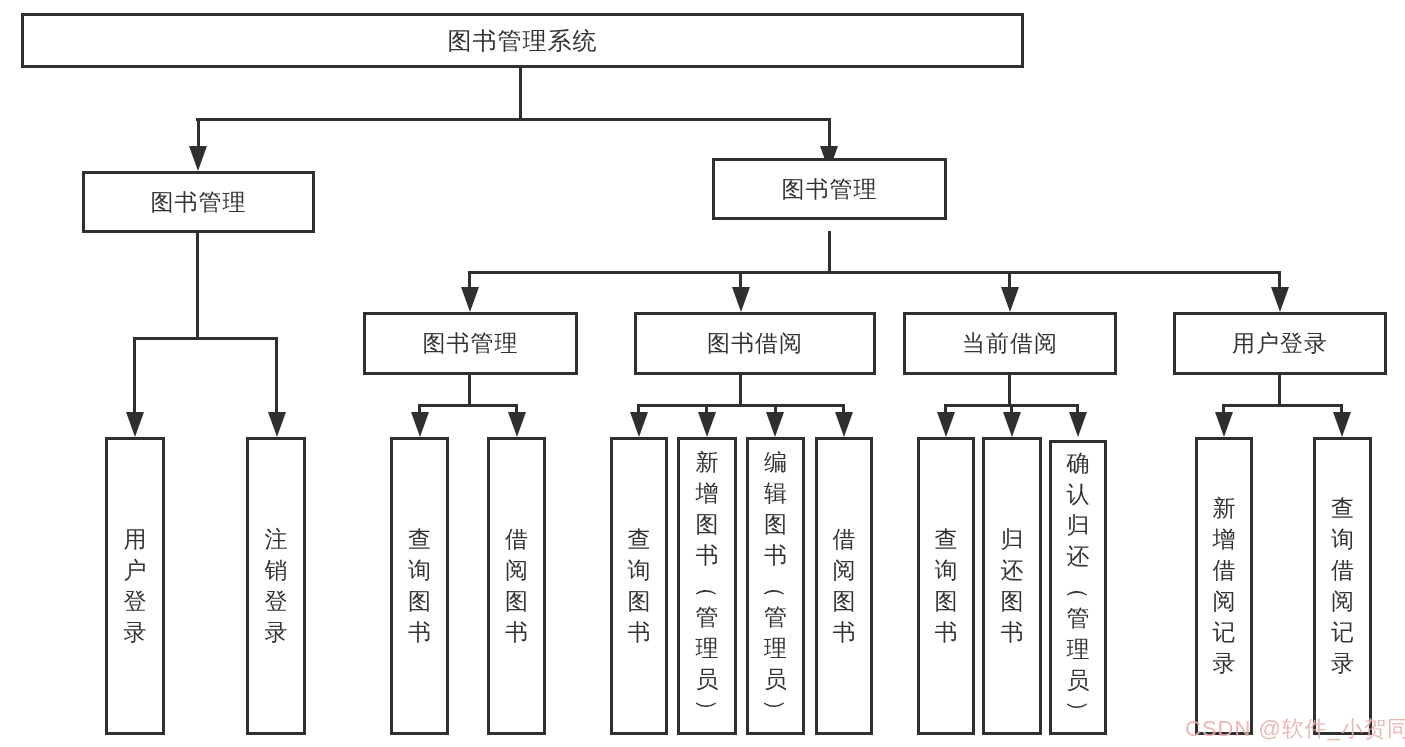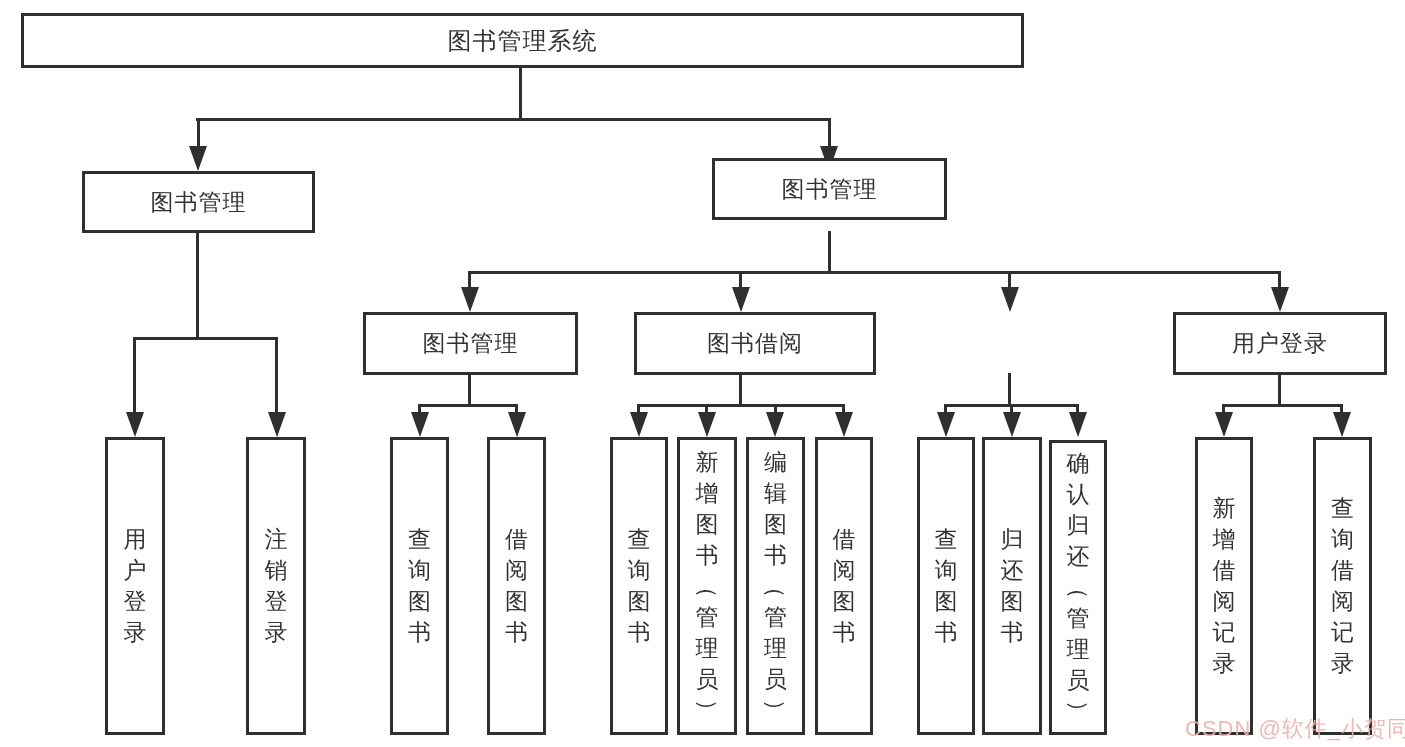--- a/index.html
+++ b/index.html
@@ -106,20 +106,23 @@
   <div class="box hbox" style="left:712px;top:158px;width:235px;height:62px">
     <span>图书管理</span>
   </div>
 
   <div class="box hbox" style="left:363px;top:312px;width:215px;height:63px">
     <span>图书管理</span>
   </div>
   <div class="box hbox" style="left:634px;top:312px;width:242px;height:63px">
     <span>图书借阅</span>
   </div>
+  <div class="box hbox" style="left:903px;top:312px;width:214px;height:63px">
+    <span>当前借阅</span>
+  </div>
   <div class="box hbox" style="left:1173px;top:312px;width:214px;height:63px">
     <span>用户登录</span>
   </div>
 
   <div class="box" style="left:105px;top:437px;width:60px;height:298px">
     <span class="vtext">
         <span class="vchar">用</span>
         <span class="vchar">户</span>
         <span class="vchar">登</span>
         <span class="vchar">录</span>

